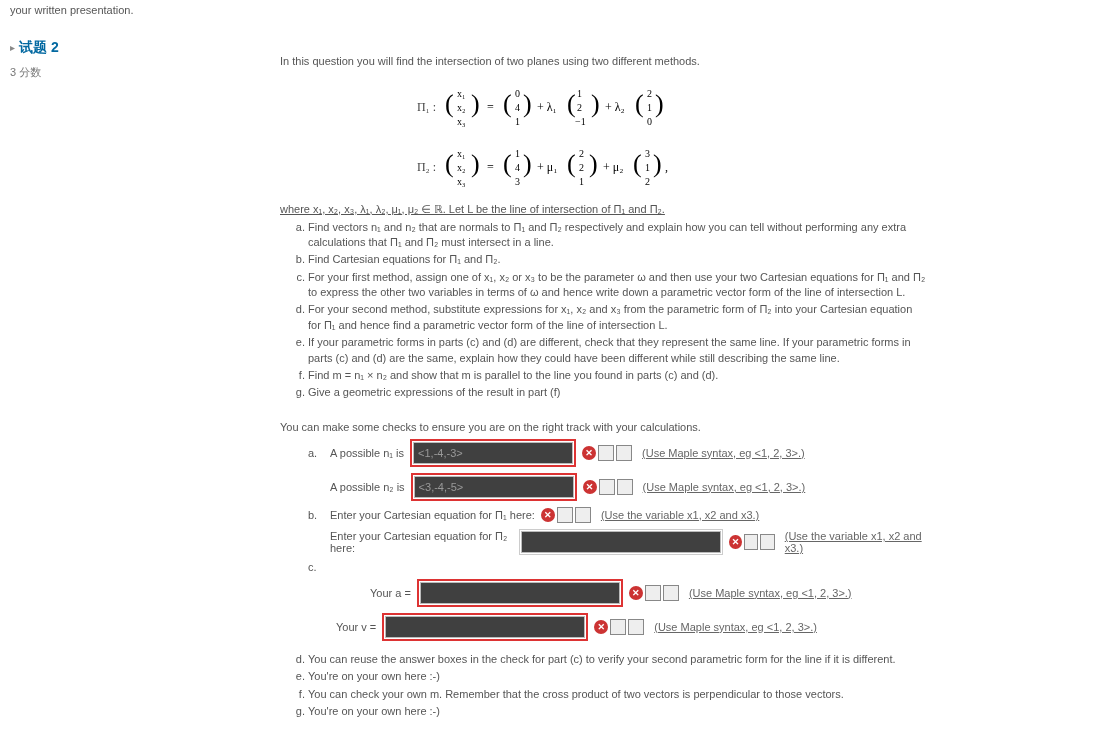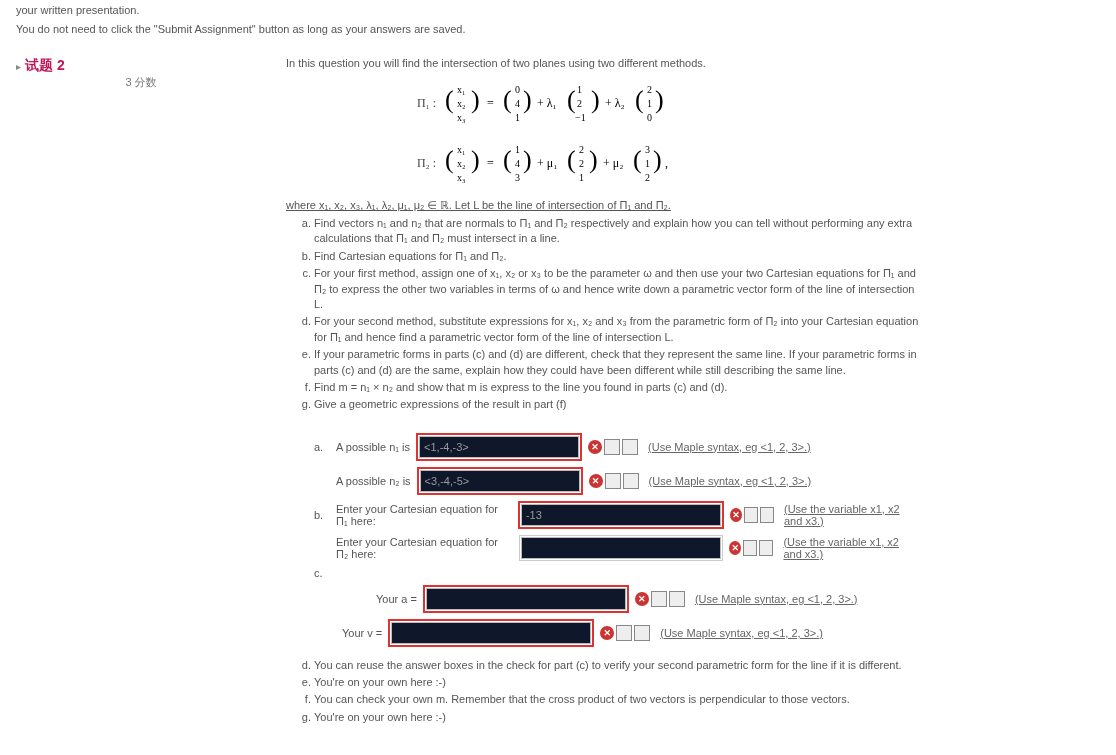--- a/index.html
+++ b/index.html
@@ -5,21 +5,21 @@
     body {
       margin: 0;
       padding: 0;
       font-family: Arial, "Helvetica Neue", Helvetica, sans-serif;
       font-size: 11px;
       color: #555;
       background: #fff;
     }
     .page {
       width: 936px;
-      padding: 0 16px;
+      padding: 0 10px;
       box-sizing: border-box;
     }
     .top-text {
       margin: 2px 0;
       line-height: 1.5;
     }
     .main-flex {
       display: flex;
       margin-top: 20px;
     }
@@ -32,31 +32,31 @@
       align-items: center;
     }
     .caret {
       color: #888;
       margin-right: 4px;
       font-size: 10px;
     }
     .q-title {
       font-weight: bold;
       font-size: 14px;
-      color: #be185d;
+      color: #0369a1;
     }
     .points {
+      margin-top: 8px;
       color: #777;
-      text-align: center;
     }
     .right-col {
       flex: 1;
     }
     .intro {
-      margin: 0 0;
+      margin: 16px 0;
     }
     .formula-block {
       text-align: center;
       margin: 10px 0;
       font-family: serif;
       font-size: 12px;
       color: #444;
     }
     .formula-block svg {
       vertical-align: middle;
@@ -89,21 +89,21 @@
       border: 2px solid #d33;
       padding: 1px;
       display: inline-block;
       margin-right: 6px;
     }
     .input-wrap.plain {
       border: 1px solid #ccc;
     }
     .input-box {
       border: 1px solid #bbb;
-      background: #0f172a;
+      background: #404040;
       height: 18px;
       padding: 1px 4px;
       font-size: 11px;
       color: #999;
       outline: none;
     }
     .input-box.w150 { width: 150px; }
     .input-box.w190 { width: 190px; }
     .status-icon {
       width: 14px; height: 14px;
@@ -140,21 +140,20 @@
       display: flex;
       align-items: center;
       margin: 6px 0 6px 28px;
     }
   </style>
 </head>
 <body>
 
 <div class="page">
   <div class="top-text">your written presentation.</div>
-  <div class="top-text">You do not need to click the "Submit Assignment" button as long as your answers are saved.</div>
 
   <div class="main-flex">
     <div class="left-col">
       <div class="q-title-row">
         <span class="caret">▸</span>
         <span class="q-title">试题 2</span>
       </div>
       <div class="points">3 分数</div>
     </div>
 
@@ -220,25 +219,26 @@
       </div>
 
       <div class="where">where x₁, x₂, x₃, λ₁, λ₂, μ₁, μ₂ ∈ ℝ. Let L be the line of intersection of Π₁ and Π₂.</div>
 
       <ol class="parts">
         <li>Find vectors n₁ and n₂ that are normals to Π₁ and Π₂ respectively and explain how you can tell without performing any extra calculations that Π₁ and Π₂ must intersect in a line.</li>
         <li>Find Cartesian equations for Π₁ and Π₂.</li>
         <li>For your first method, assign one of x₁, x₂ or x₃ to be the parameter ω and then use your two Cartesian equations for Π₁ and Π₂ to express the other two variables in terms of ω and hence write down a parametric vector form of the line of intersection L.</li>
         <li>For your second method, substitute expressions for x₁, x₂ and x₃ from the parametric form of Π₂ into your Cartesian equation for Π₁ and hence find a parametric vector form of the line of intersection L.</li>
         <li>If your parametric forms in parts (c) and (d) are different, check that they represent the same line. If your parametric forms in parts (c) and (d) are the same, explain how they could have been different while still describing the same line.</li>
-        <li>Find m = n₁ × n₂ and show that m is express to the line you found in parts (c) and (d).</li>
+        <li>Find m = n₁ × n₂ and show that m is parallel to the line you found in parts (c) and (d).</li>
         <li>Give a geometric expressions of the result in part (f)</li>
       </ol>
 
       <div class="checks-block">
+        <div>You can make some checks to ensure you are on the right track with your calculations.</div>
 
         <div class="inline-row">
           <span class="check-label">a.</span>
           <span class="check-text">A possible n₁ is</span>
           <span class="input-wrap">
             <input class="input-box w150" value="&lt;1,-4,-3&gt;" style="">
           </span>
           <span class="status-icon">✕</span>
           <span class="mini-icon"></span>
           <span class="mini-icon"></span>
@@ -253,23 +253,20 @@
           </span>
           <span class="status-icon">✕</span>
           <span class="mini-icon"></span>
           <span class="mini-icon"></span>
           <span class="hint-text">(Use Maple syntax, eg &lt;1, 2, 3&gt;.)</span>
         </div>
 
         <div class="inline-row">
           <span class="check-label">b.</span>
           <span class="check-text">Enter your Cartesian equation for Π₁ here:</span>
-          <span class="input-wrap">
-            <input class="input-box w190" value="-13" style="">
-          </span>
           <span class="status-icon">✕</span>
           <span class="mini-icon"></span>
           <span class="mini-icon"></span>
           <span class="hint-text">(Use the variable x1, x2 and x3.)</span>
         </div>
 
         <div class="inline-row">
           <span class="check-label"></span>
           <span class="check-text">Enter your Cartesian equation for Π₂ here:</span>
           <span class="input-wrap plain">

